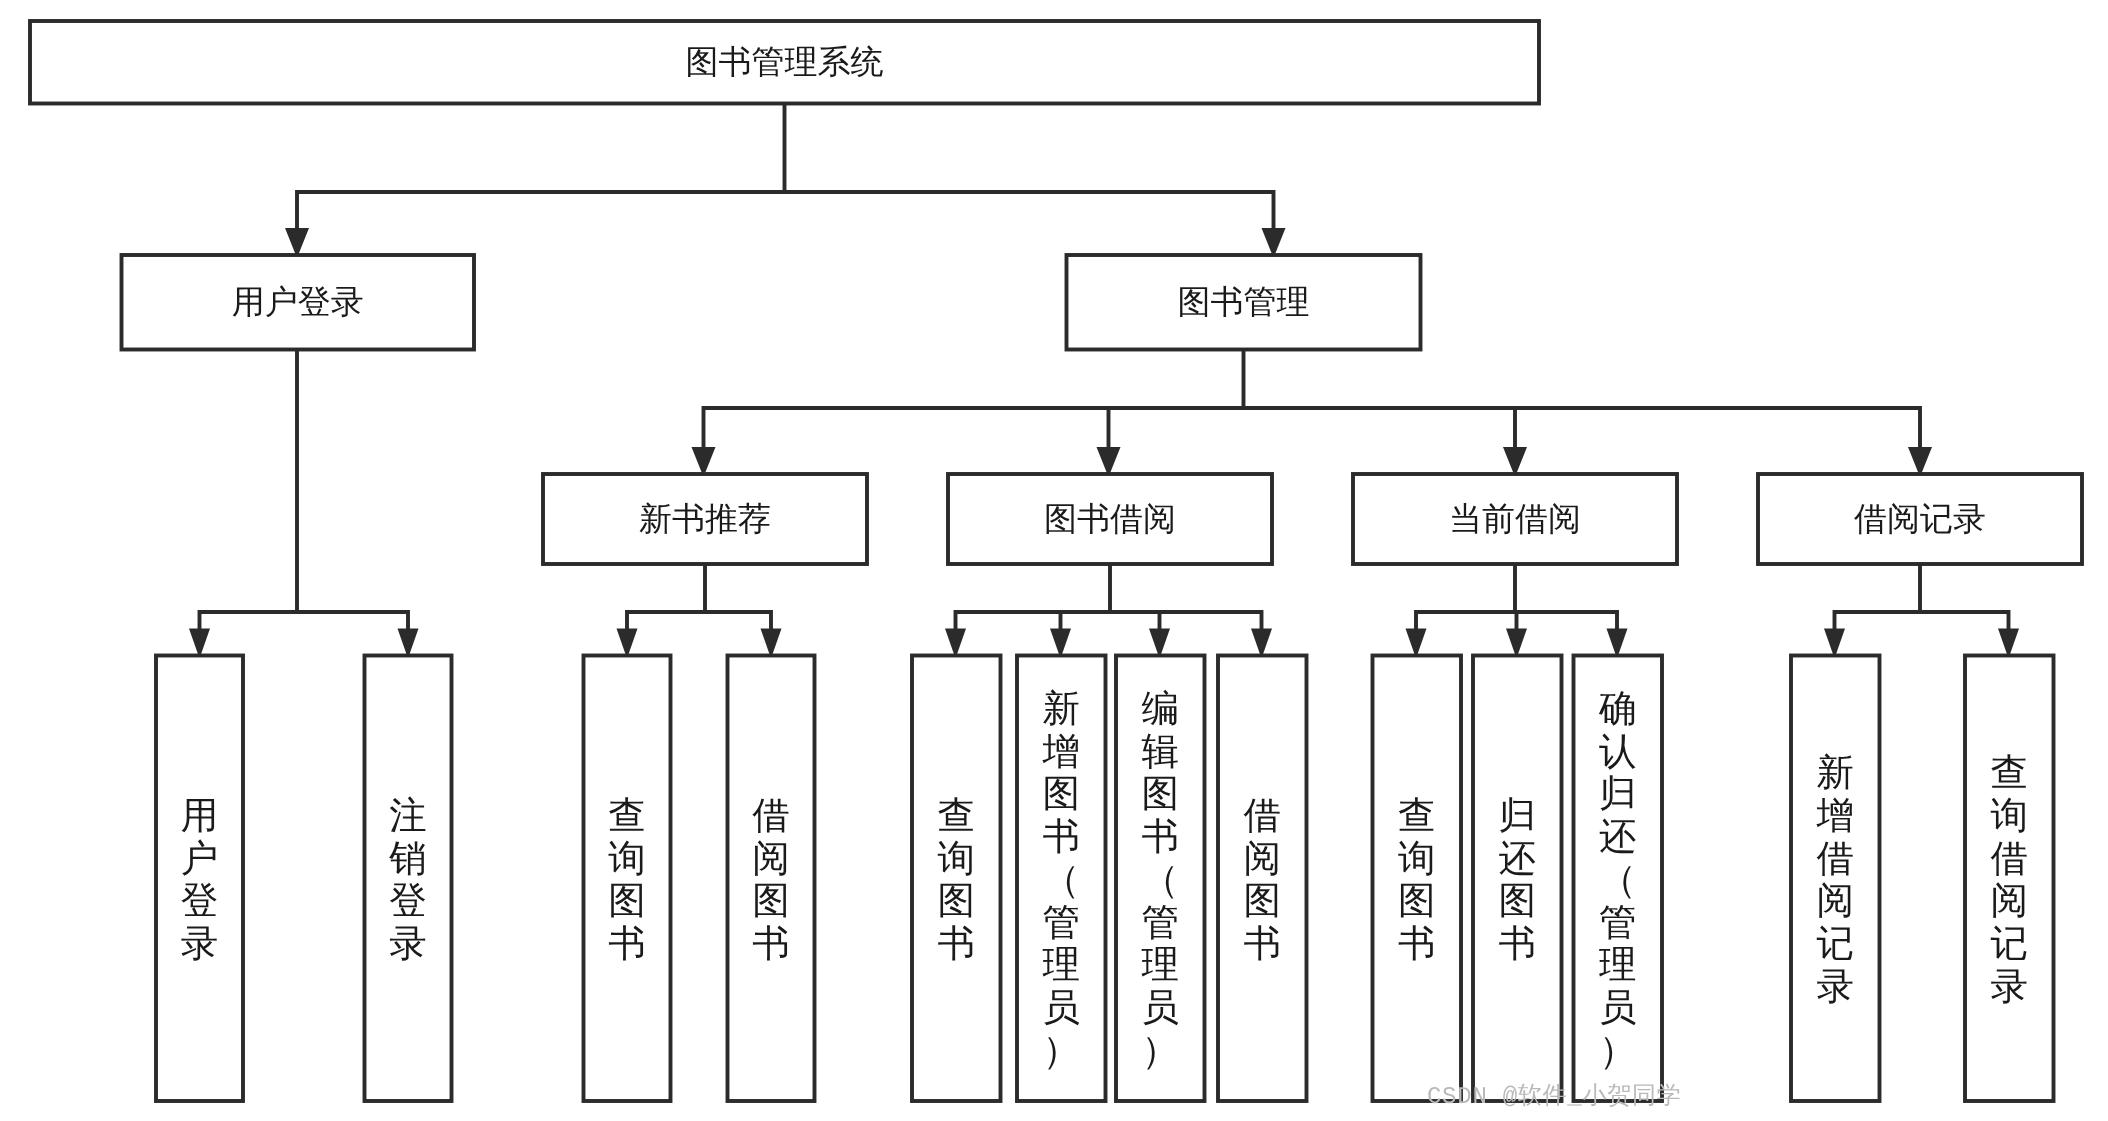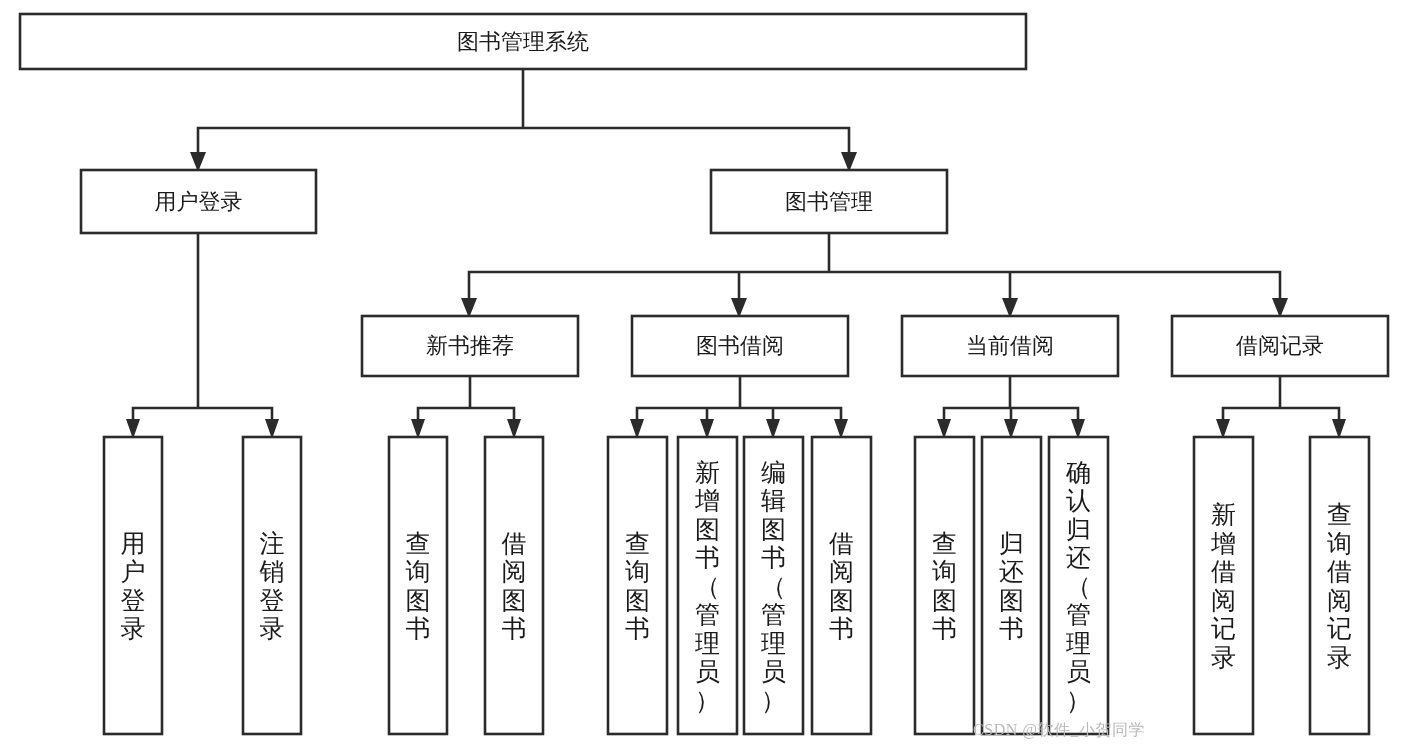--- a/index.html
+++ b/index.html
@@ -49,23 +49,23 @@
     dominant-baseline: middle;
   }
   .node-label-vert {
     fill: #1a1a1a;
     font-family: "DejaVu Sans", "Liberation Sans", sans-serif;
     font-size: 25px;
     text-anchor: middle;
   }
   .watermark {
     position: absolute;
-    right: 4px;
+    right: 28px;
     bottom: 6px;
-    font-family: Liberation Serif, serif;
+    font-family: Liberation Mono, monospace;
     font-size: 16px;
     color: #b9b9b9;
     letter-spacing: 0.5px;
     white-space: nowrap;
     user-select: none;
   }
 </style>
 </head>
 <body>
 

